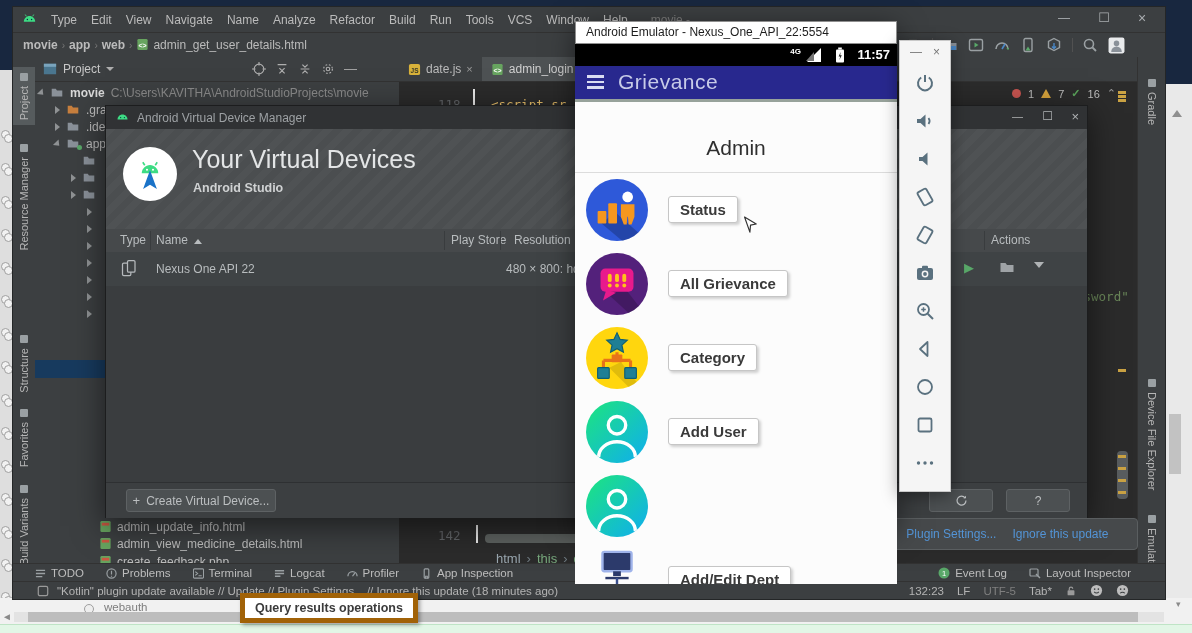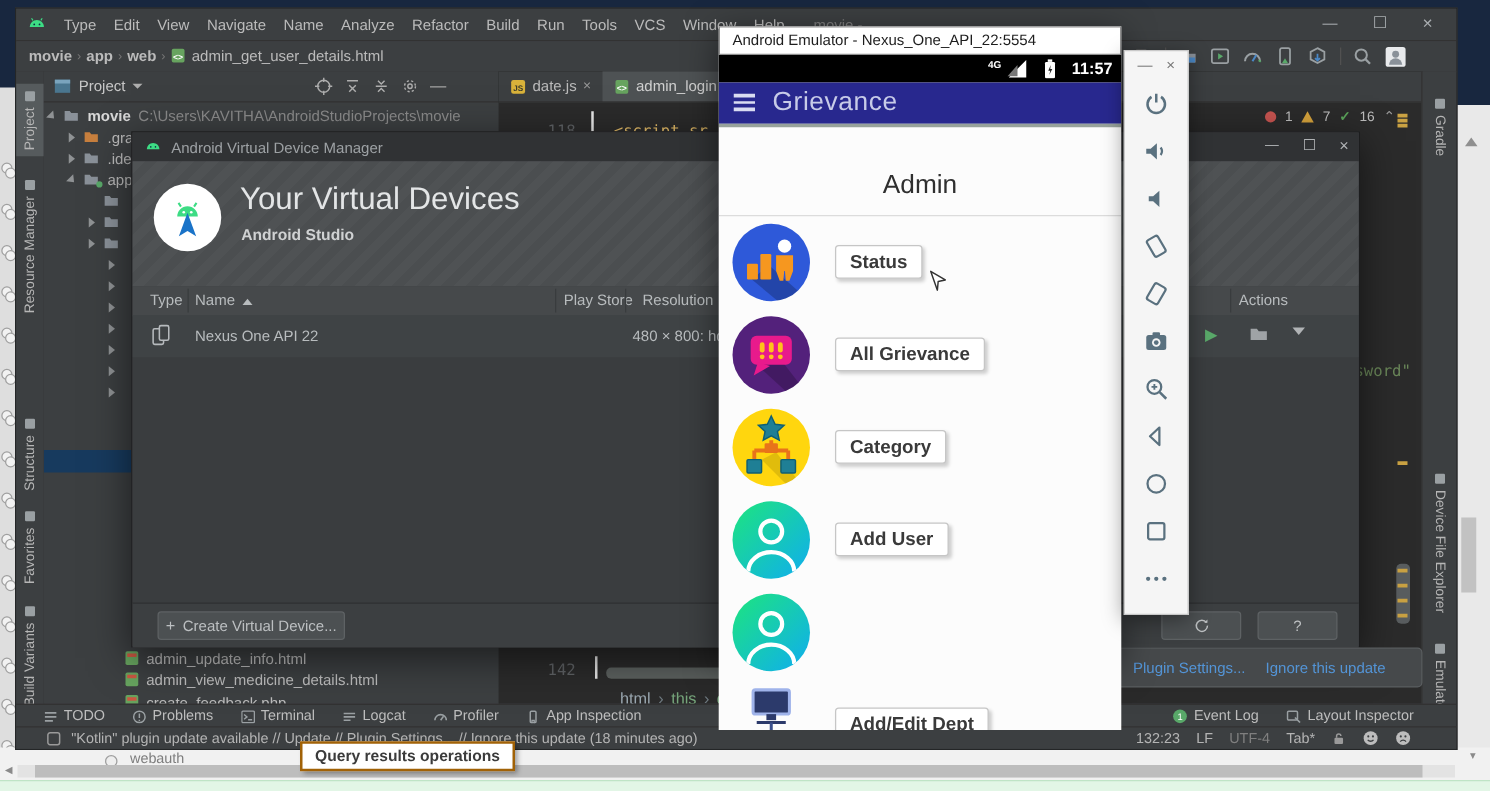--- a/index.html
+++ b/index.html
@@ -15,21 +15,21 @@
   .bg-dot{position:absolute;width:7px;height:7px;border:1px solid #9f9f9f;border-radius:50%;background:#f2f2f2;}
   #bg-right{left:1164px;top:84px;width:28px;height:549px;background:#e9e9e9;border-left:1px solid #bdbdbd;}
   #bg-right-thumb{left:4px;top:330px;width:12px;height:60px;background:#c2c2c2;}
   #bg-bottom{left:0;top:598px;width:1192px;height:35px;background:#f1f1f1;}
   #hscroll{left:14px;top:14px;width:1150px;height:10px;background:#e3e3e3;}
   #hscroll-thumb{left:14px;top:0;width:1110px;height:10px;background:#bdbdbd;}
   #green-strip{left:0;top:26px;width:1192px;height:9px;background:#e2f6e6;border-top:1px solid #bfe4c6;}
   #bg-tree-item{left:104px;top:3px;font-size:11.5px;color:#7d7d7d;}
   #bg-combo{left:297px;top:-3px;width:26px;height:15px;background:#e6e6e6;border:1px solid #adadad;color:#555;
             font-size:9px;text-align:center;line-height:14px;}
-  #tooltip{left:240px;top:593px;height:20px;padding:0 10px;background:#ffffff;border:2px solid #a16207;
+  #tooltip{left:240px;top:593px;height:20px;padding:0 10px;background:#ffffff;border:5px solid #a16207;
            box-shadow:2px 2px 4px rgba(0,0,0,.35);font-size:12.5px;font-weight:bold;color:#3b3b3b;
            line-height:20px;z-index:40;}
 
   
   #ide{left:12px;top:6px;width:1152px;height:592px;background:#3c3f41;border:1px solid #242627;z-index:1;}
   #menubar{left:0;top:0;width:100%;height:26px;background:#3c3f41;border-bottom:1px solid #323232;
            display:flex;align-items:center;gap:2px;padding-left:8px;box-sizing:border-box;}
   .menu-item{color:#bbbbbb;font-size:12px;padding:3px 7px;}
   #win-title-frag{color:#7d7d7d;font-size:12px;margin-left:14px;}
   .winctl{position:absolute;top:0;width:34px;height:22px;color:#a9adb0;font-size:12px;text-align:center;line-height:22px;}
@@ -672,21 +672,21 @@
     <div class="abs" id="statusbar">
       <span style="margin-left:24px;margin-right:8px;">
         <svg viewBox="0 0 14 14" width="12" height="12">
             <rect x="1.5" y="1.5" width="11" height="11" rx="2" fill="none" stroke="#9a9a9a" stroke-width="1.4"></rect>
           </svg>
       </span>
       <span>"Kotlin" plugin update available // Update // Plugin Settings... // Ignore this update (18 minutes ago)</span>
       <span id="status-right">
         <span>132:23</span>
         <span>LF</span>
-        <span class="dim">UTF-4</span>
+        <span class="dim">UTF-5</span>
         <span>Tab*</span>
         <span>
             <svg viewBox="0 0 14 14" width="12" height="12">
               <rect x="3" y="6" width="8" height="6" rx="1" fill="#9a9a9a"></rect>
               <path d="M5 6V4.5a2 2 0 0 1 4 0" fill="none" stroke="#9a9a9a" stroke-width="1.4"></path>
             </svg>
           </span>
         <span>
             <svg viewBox="0 0 14 14" width="13" height="13">
               <circle cx="7" cy="7" r="6" fill="#bdbdbd"></circle>

